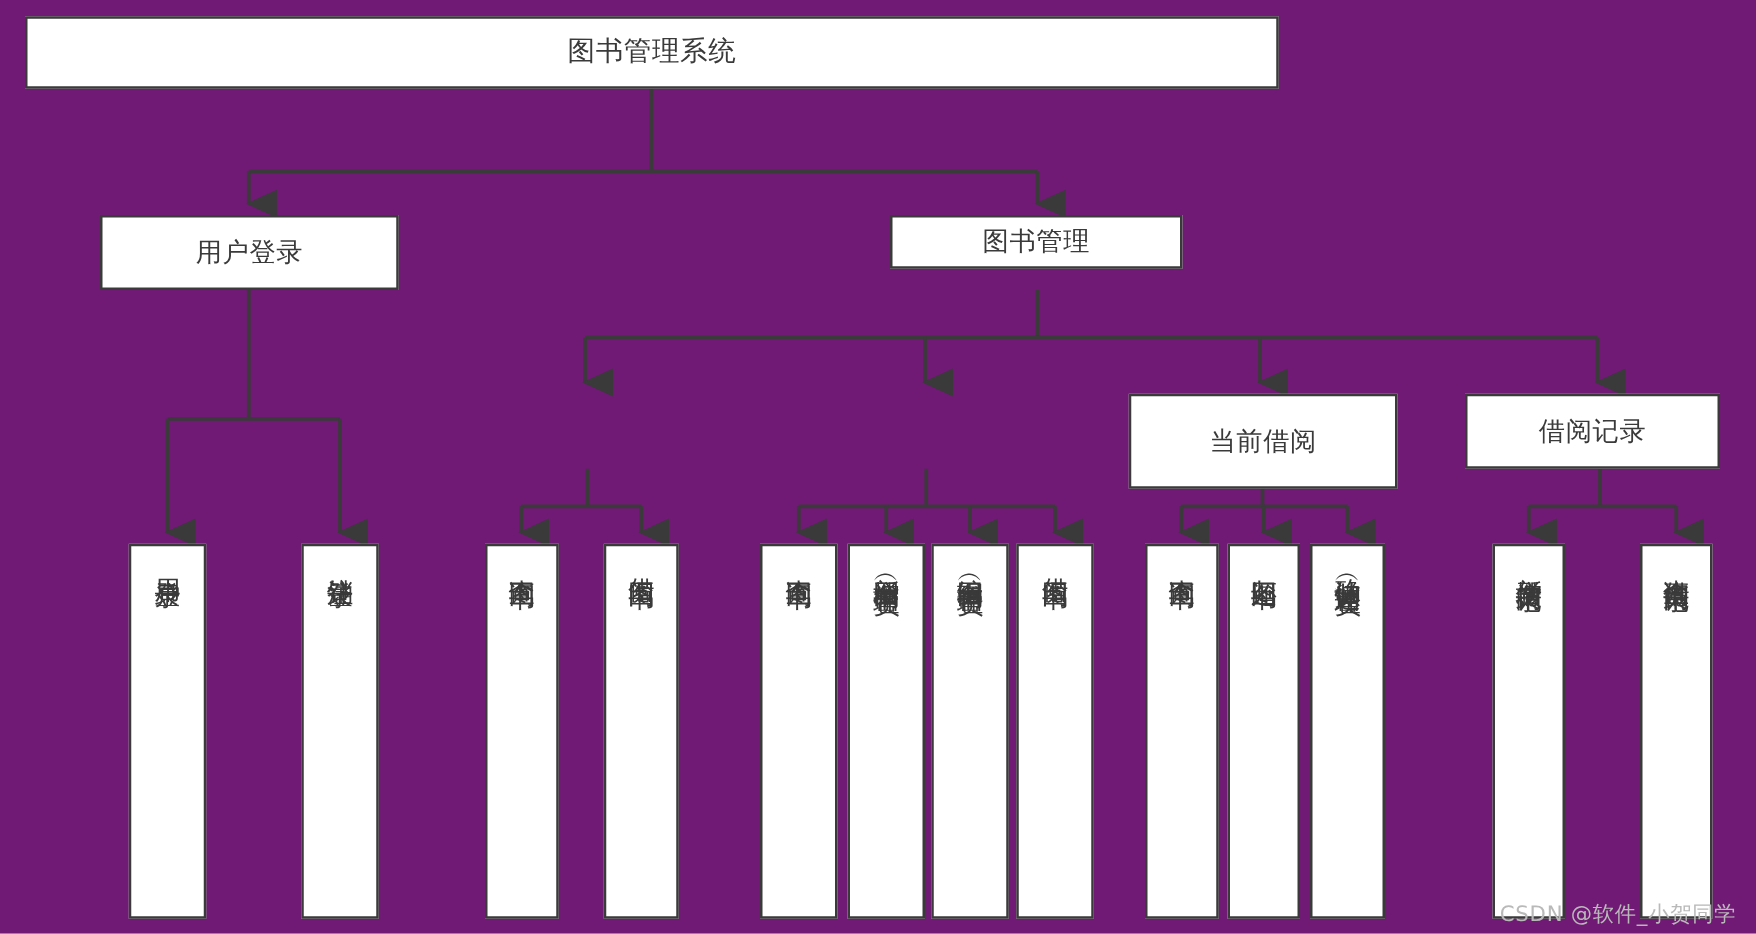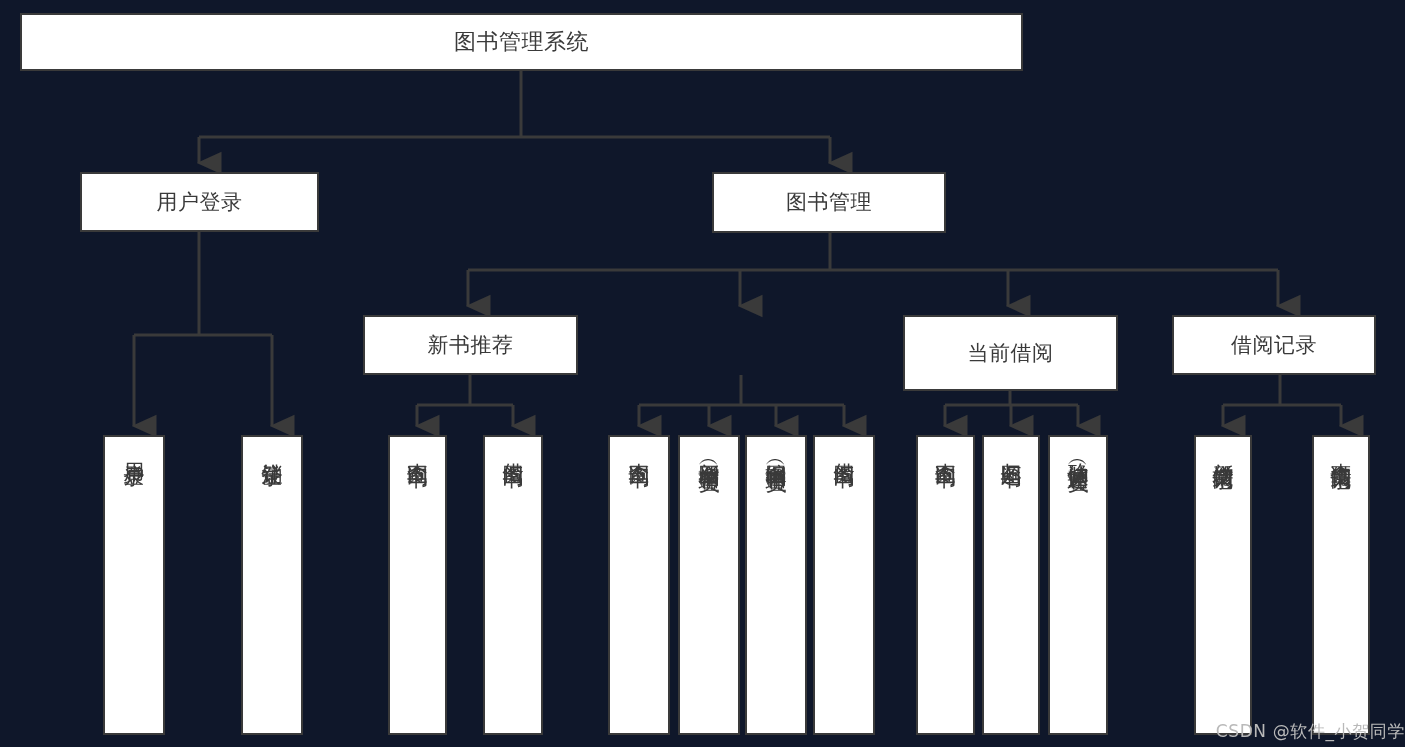--- a/index.html
+++ b/index.html
@@ -4,21 +4,21 @@
 <style>
   html, body {
     margin: 0;
     padding: 0;
     background: #ffffff;
   }
   #canvas {
     position: relative;
     width: 1405px;
     height: 747px;
-    background: #0f172a;
+    background: #701a75;
     font-family: "DejaVu Sans", "Liberation Sans", sans-serif;
     overflow: hidden;
   }
   .edges {
     position: absolute;
     left: 0;
     top: 0;
     width: 1405px;
     height: 747px;
     pointer-events: none;
@@ -54,21 +54,21 @@
   .node.v .label {
     writing-mode: vertical-rl;
     text-orientation: upright;
     font-size: 21px;
     letter-spacing: 1.5px;
     line-height: 1.05;
     white-space: nowrap;
   }
   #watermark {
     position: absolute;
-    right: 0;
+    right: 16px;
     bottom: 4px;
     font-size: 17px;
     color: #b9b9b9;
     letter-spacing: 0.6px;
     white-space: nowrap;
     font-family: "DejaVu Sans", "Liberation Sans", sans-serif;
   }
 </style>
 </head>
 <body>
@@ -125,27 +125,24 @@
     </g>
   </svg>
 
   <div class="node h root" style="left:20px; top:13px; width:1003px; height:58px;">
     <span class="label">图书管理系统</span>
   </div>
 
   <div class="node h" style="left:80px; top:172px; width:239px; height:60px;">
     <span class="label">用户登录</span>
   </div>
-  <div class="node h" style="left:712px; top:172px; width:234px; height:61px;">
+  <div class="node h" style="left:712px; top:172px; width:234px; height:43px;">
     <span class="label">图书管理</span>
   </div>
 
-  <div class="node h" style="left:363px; top:315px; width:215px; height:60px;">
-    <span class="label">新书推荐</span>
-  </div>
   <div class="node h" style="left:903px; top:315px; width:215px; height:76px;">
     <span class="label">当前借阅</span>
   </div>
   <div class="node h" style="left:1172px; top:315px; width:204px; height:60px;">
     <span class="label">借阅记录</span>
   </div>
 
   <div class="node v" style="left:103px; top:435px; width:62px; height:300px;">
     <span class="label">用户登录</span>
   </div>

